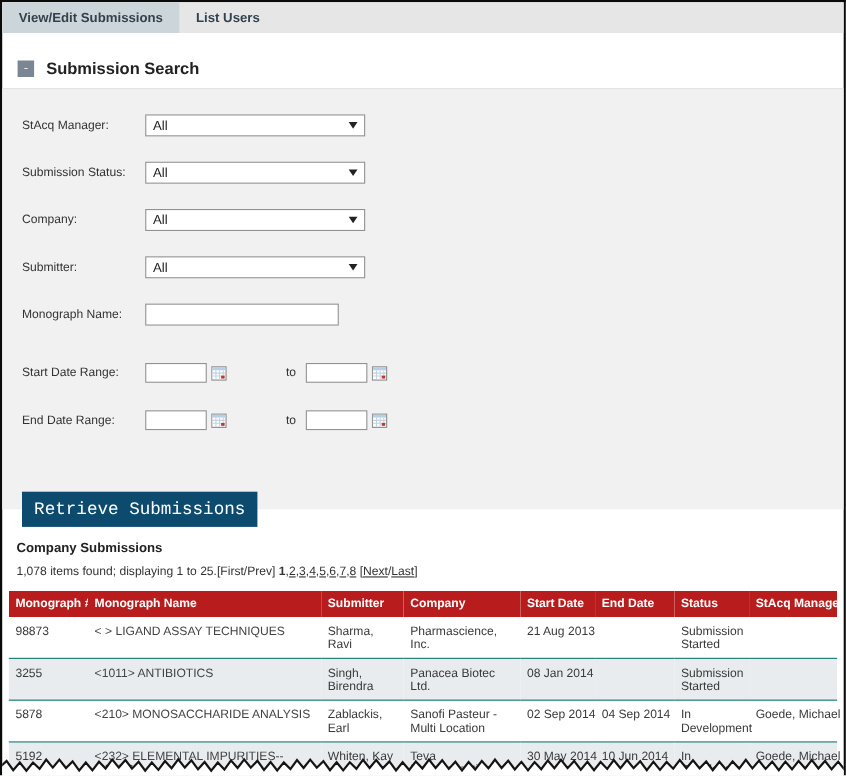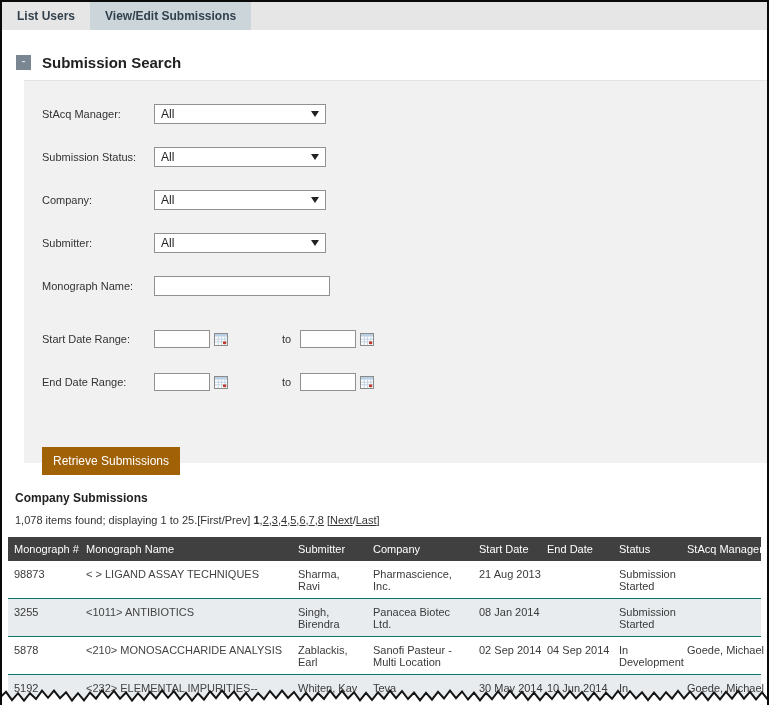--- a/index.html
+++ b/index.html
@@ -33,27 +33,26 @@
   }
   .section-title { font-size: 15px; font-weight: 700; color: #222; margin-left: 11px; text-align: right; }
 
   
   .form-panel {
     background: #f1f1f1;
     margin-top: 10px;
     height: 383px;
     padding: 23px 0 0 18px;
     border-top: 1px solid #e3e3e3;
-    margin-left: 22px;
   }
   .form-row { display: flex; align-items: center; margin-bottom: 23px; height: 20px; }
   .form-label { width: 112px; font-size: 11px; color: #333; flex: 0 0 auto; }
 
   .select-box {
-    position: relative; width: 172px; height: 20px;
+    position: relative; width: 200px; height: 20px;
     background: #fff; border: 1px solid #919191;
     font-size: 12px; line-height: 18px; padding: 0 18px 0 6px;
     color: #222; cursor: pointer; overflow: hidden;
   }
   .select-arrow {
     position: absolute; right: 6px; top: 6px;
     width: 0; height: 0;
     border-left: 4px solid transparent; border-right: 4px solid transparent;
     border-top: 6px solid #222;
   }
@@ -66,56 +65,56 @@
     width: 56px; height: 18px; border: 1px solid #919191; background: #fff;
     font-family: "Liberation Sans", sans-serif; font-size: 11px; padding: 0 3px;
   }
   .cal-btn { background: none; border: none; padding: 0; margin-left: 4px; cursor: pointer; height: 15px; }
   .to-label { font-size: 11px; color: #333; margin: 0 9px 0 7px; padding-left: 46px; }
 
   .gap-before { margin-top: 33px; }
 
   .btn-retrieve {
     margin-top: 32px;
-    background: #a16207; color: #fff;
-    border: none; font-family: Liberation Sans, sans-serif;
-    font-size: 12px; padding: 7px 11px; cursor: pointer;
+    background: #0c4a6e; color: #fff;
+    border: none; font-family: Liberation Mono, monospace;
+    font-size: 16px; padding: 7px 11px; cursor: pointer;
   }
 
   
   .results { padding: 0 6px; margin-top: 28px; }
   .results-title { font-size: 12px; font-weight: 700; color: #222; margin-left: 7px; }
   .pagination { font-size: 11px; color: #333; margin: 9px 0 0 7px; }
   .pagination a { color: #333; text-decoration: underline; cursor: pointer; }
   .pagination b { font-weight: bold; }
 
   table.results-table { border-collapse: collapse; width: 753px; margin-top: 11px; table-layout: fixed; }
   .results-table thead th {
-    background: #404040; color: #fff; font-size: 11px; font-weight: normal;
+    background: #b91c1c; color: #fff; font-size: 11px; font-weight: bold;
     text-align: left; padding: 6px 6px; white-space: nowrap; overflow: hidden;
   }
   .results-table td {
     font-size: 11px; color: #3a3a3a; padding: 7px 6px 6px 6px;
     vertical-align: top; border-bottom: 1px solid #0f766e;
   }
   .results-table tr.alt td { background: #e8ecef; }
   .results-table td a { color: #444; cursor: pointer; }
   .nowrap { white-space: nowrap; }
 
   
   .torn-edge { position: absolute; left: -2px; bottom: 0; width: 769px; height: 18px; z-index: 5; }
 </style>
 </head>
 <body>
 
 <div class="frame">
 
   <div class="tabbar">
+    <div class="tab active">View/Edit Submissions</div>
     <div class="tab">List Users</div>
-    <div class="tab active">View/Edit Submissions</div>
   </div>
 
   <div class="section-header">
     <div class="collapse-btn">-</div>
     <div class="section-title">Submission Search</div>
   </div>
 
   <div class="form-panel">
 
     <div class="form-row">

